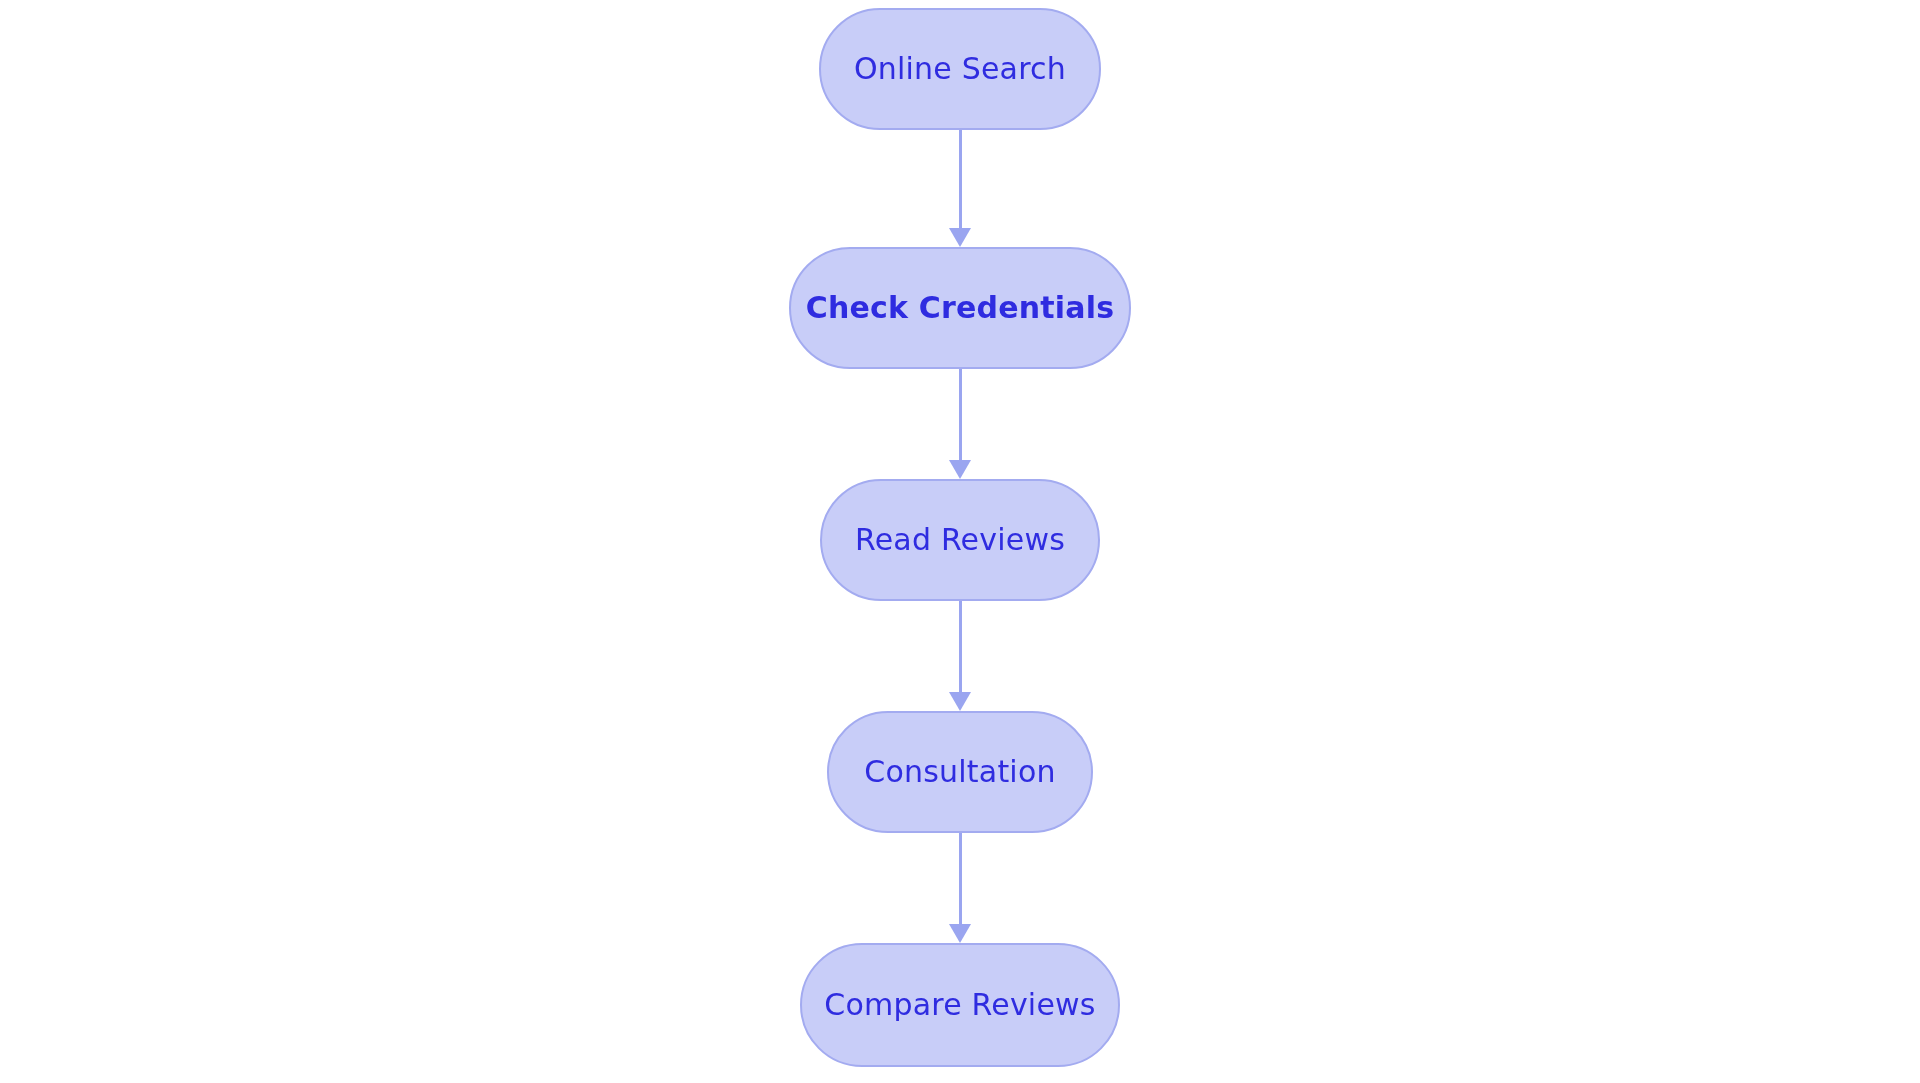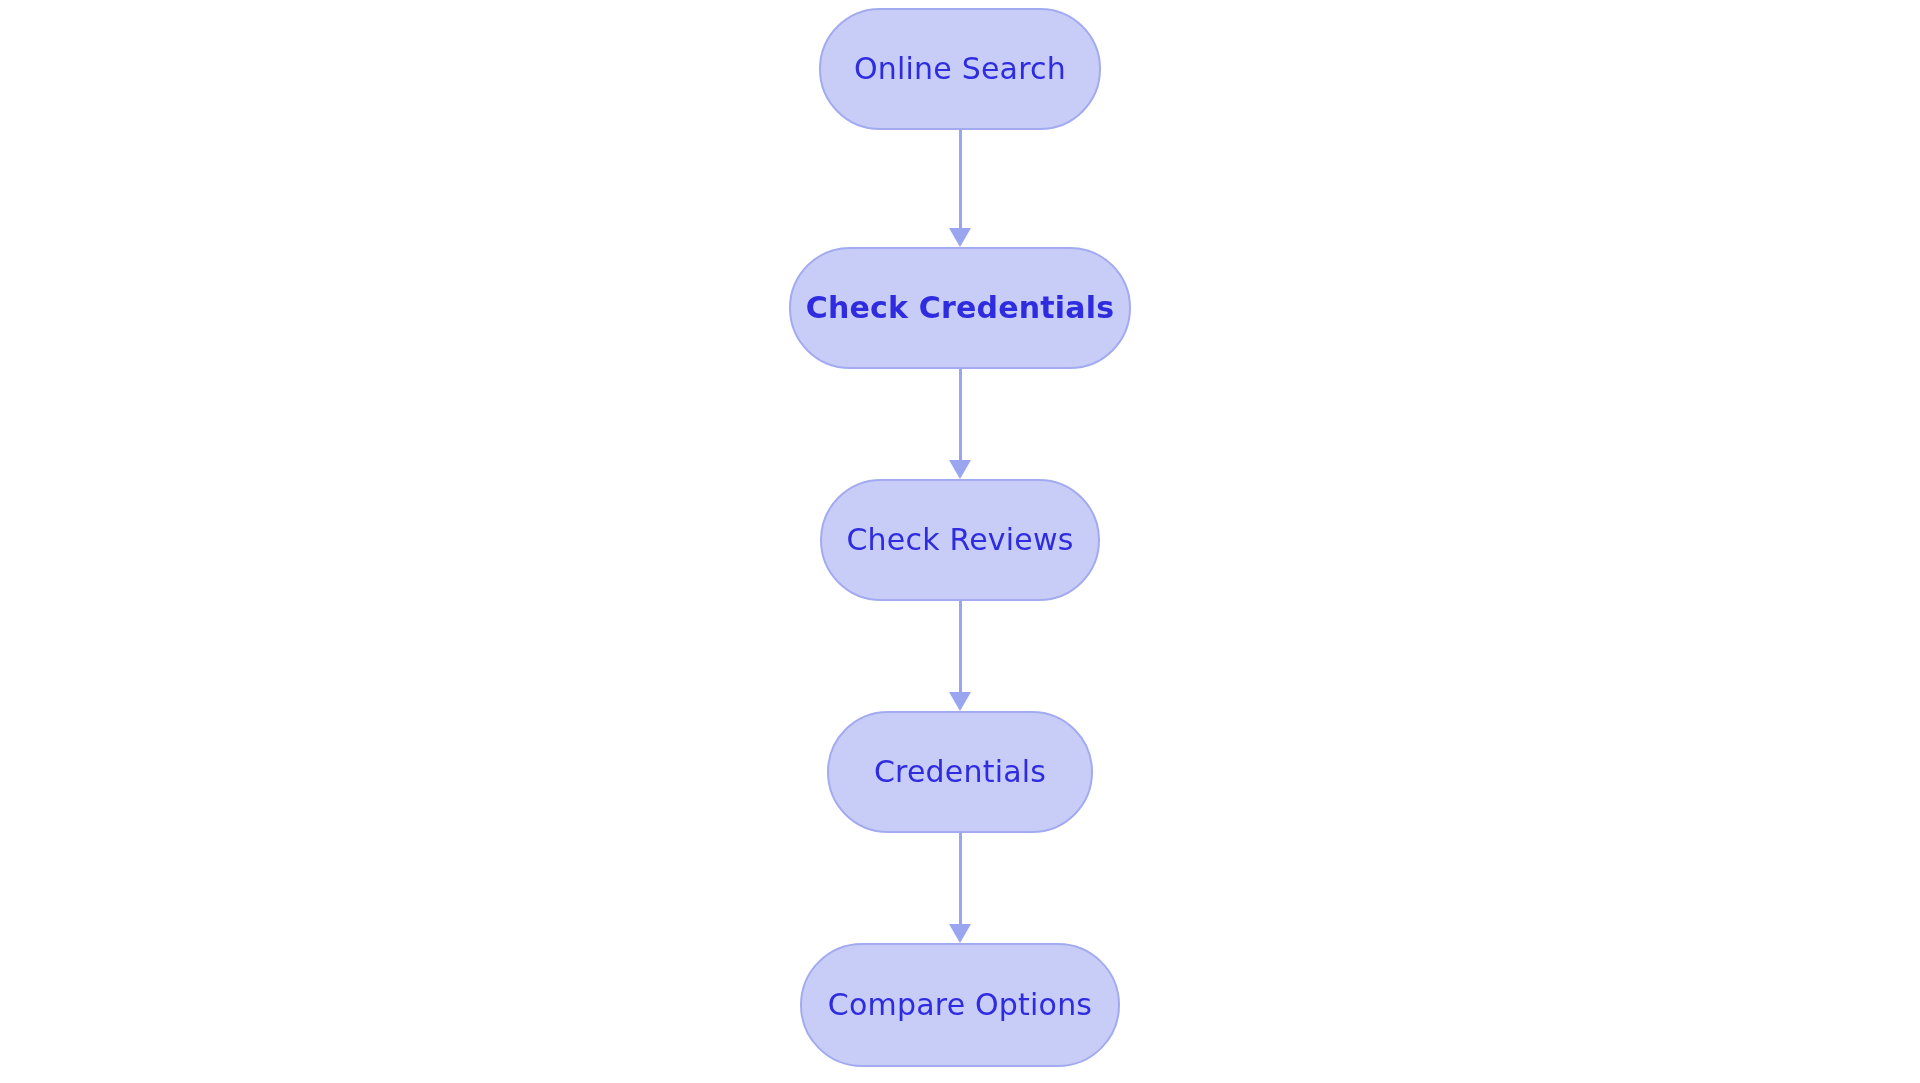--- a/index.html
+++ b/index.html
@@ -100,35 +100,35 @@
     <div class="node n1">
       <span class="node-label">Check Credentials</span>
     </div>
 
     <div class="connector c1">
       <div class="connector-line"></div>
       <div class="connector-arrow"></div>
     </div>
 
     <div class="node n2">
-      <span class="node-label">Check Reviews</span>
+      <span class="node-label">Read Reviews</span>
     </div>
 
     <div class="connector c2">
       <div class="connector-line"></div>
       <div class="connector-arrow"></div>
     </div>
 
     <div class="node n3">
-      <span class="node-label">Credentials</span>
+      <span class="node-label">Consultation</span>
     </div>
 
     <div class="connector c3">
       <div class="connector-line"></div>
       <div class="connector-arrow"></div>
     </div>
 
     <div class="node n4">
-      <span class="node-label">Compare Options</span>
+      <span class="node-label">Compare Reviews</span>
     </div>
 
   </div>
 </div>
 
 </body></html>

